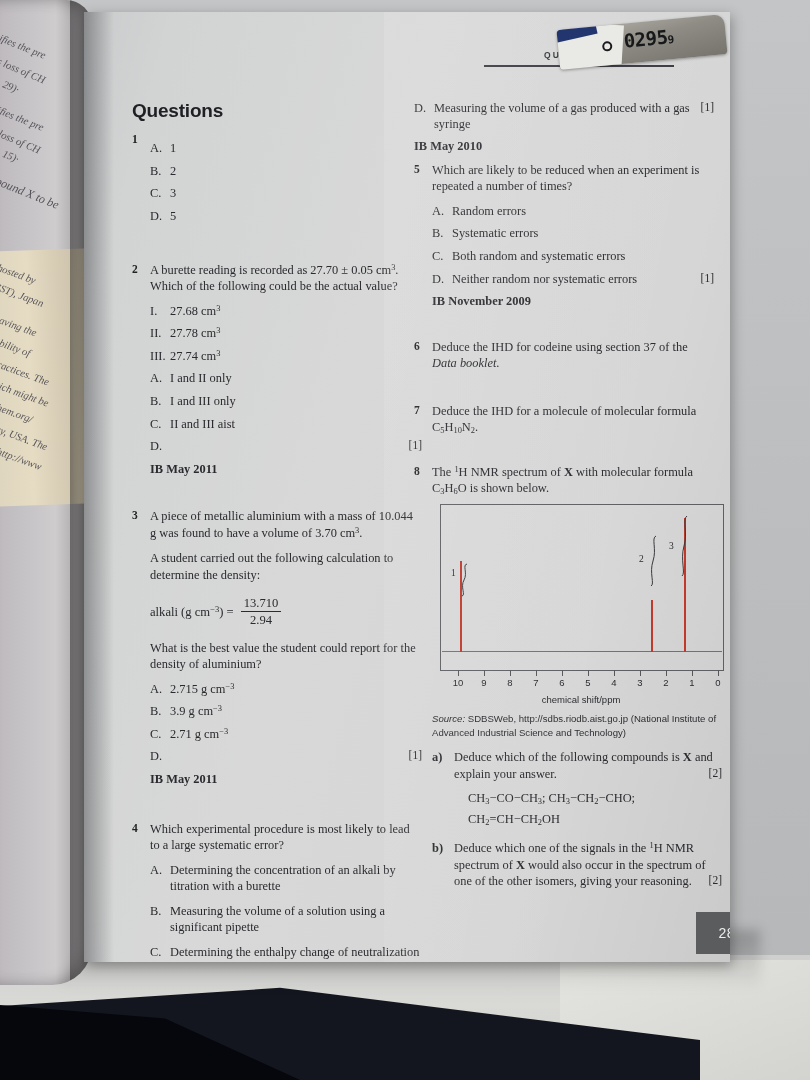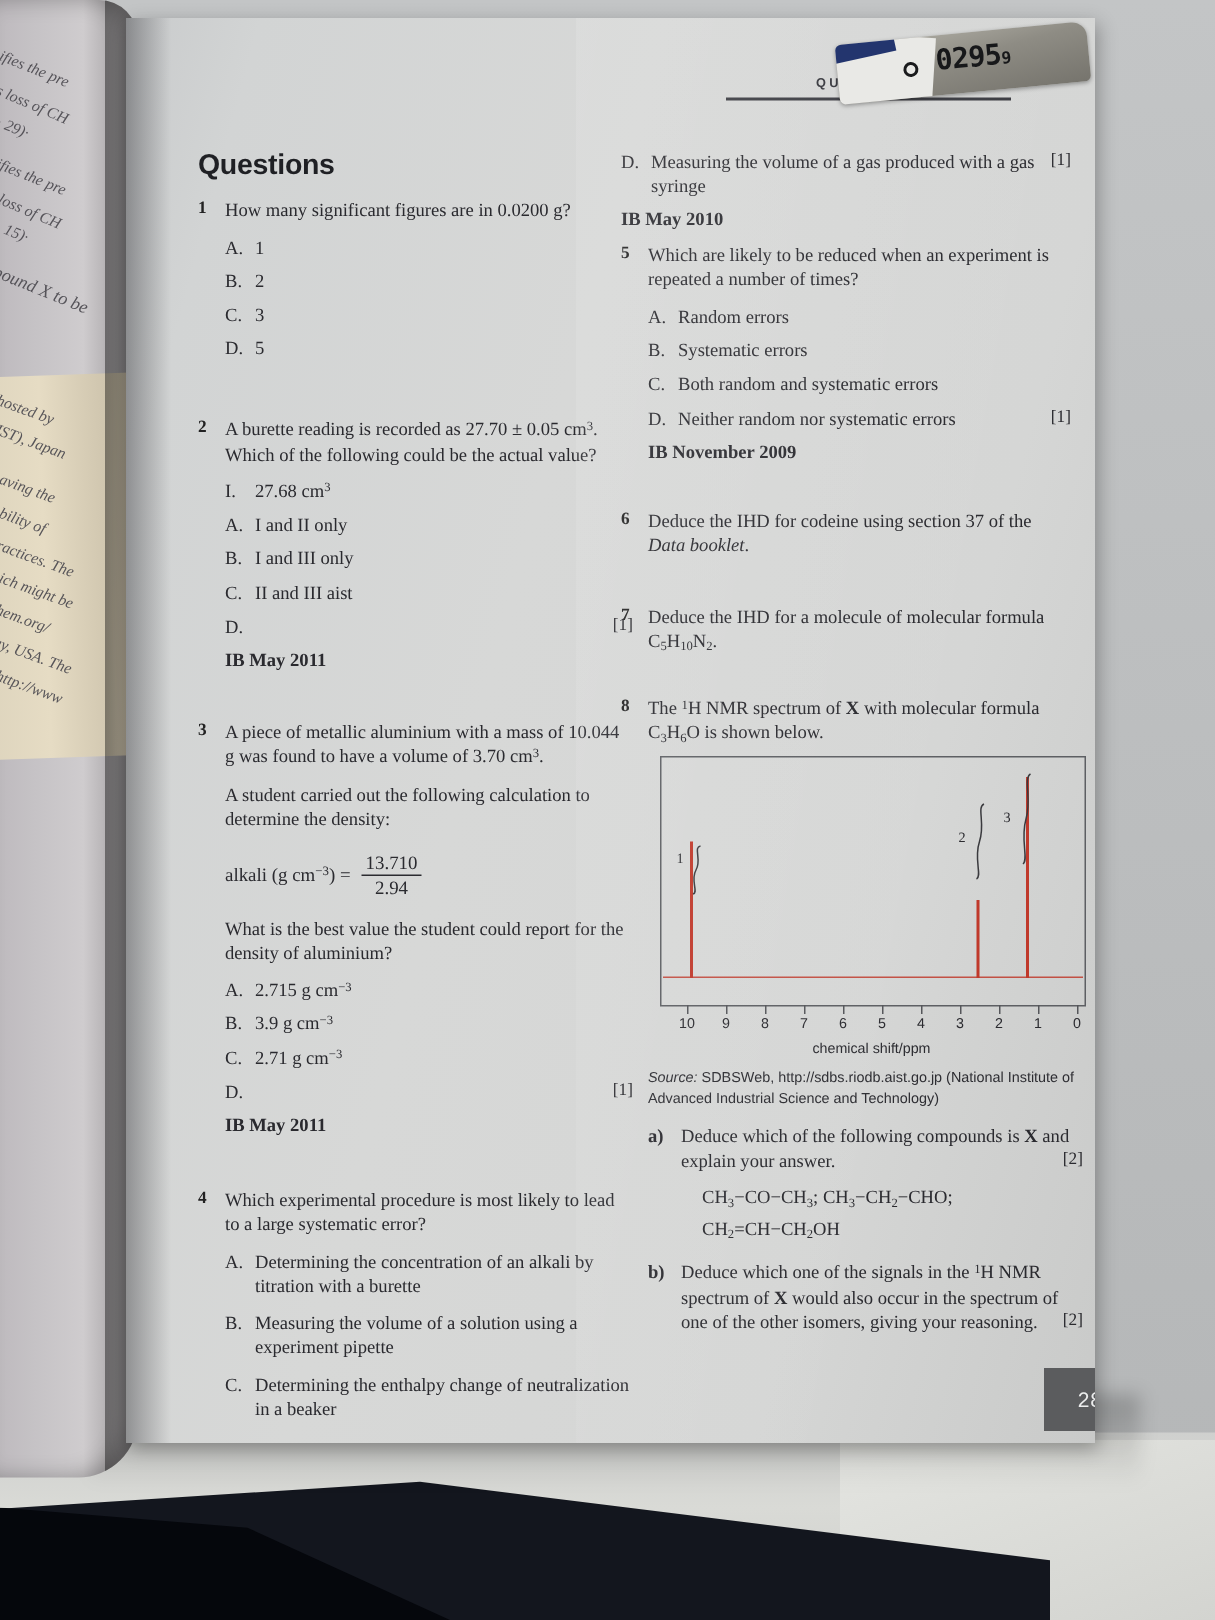--- a/index.html
+++ b/index.html
@@ -232,21 +232,20 @@
     <div class="rule"></div>
   </div>
 
   <div class="col col-left">
 
     <h1 class="qtitle">Questions</h1>
 
     <div class="q">
       <div class="num">1</div>
       <div class="body">
-        <div>How many significant figures are in 0.0200 g?</div>
         <div class="opts">
           <div class="opt">
               <span class="k">A.</span>
               <span class="t">1</span>
             </div>
           <div class="opt">
               <span class="k">B.</span>
               <span class="t">2</span>
             </div>
           <div class="opt">
@@ -266,20 +265,28 @@
     <div class="q" style="margin-top:12px;">
       <div class="num">2</div>
       <div class="body">
         <div>
           <span>A burette reading is recorded as 27.70 ± 0.05 cm</span><sup>3</sup><span>. Which of the following could be the actual value?</span>
         </div>
         <div class="opts">
           <div class="opt">
               <span class="k">I.</span>
               <span class="t"><span>27.68 cm</span><sup>3</sup></span>
+            </div>
+          <div class="opt">
+              <span class="k">II.</span>
+              <span class="t"><span>27.78 cm</span><sup>3</sup></span>
+            </div>
+          <div class="opt">
+              <span class="k">III.</span>
+              <span class="t"><span>27.74 cm</span><sup>3</sup></span>
             </div>
         </div>
         <div class="opts" style="margin-top:4px;">
           <div class="opt">
               <span class="k">A.</span>
               <span class="t">I and II only</span>
             </div>
           <div class="opt">
               <span class="k">B.</span>
               <span class="t">I and III only</span>
@@ -345,21 +352,21 @@
       <div class="num">4</div>
       <div class="body">
         <div>Which experimental procedure is most likely to lead to a large systematic error?</div>
         <div class="opts">
           <div class="opt" style="margin-bottom:9px;">
               <span class="k">A.</span>
               <span class="t">Determining the concentration of an alkali by titration with a burette</span>
             </div>
           <div class="opt" style="margin-bottom:9px;">
               <span class="k">B.</span>
-              <span class="t">Measuring the volume of a solution using a experiment pipette</span>
+              <span class="t">Measuring the volume of a solution using a significant pipette</span>
             </div>
           <div class="opt">
               <span class="k">C.</span>
               <span class="t">Determining the enthalpy change of neutralization in a beaker</span>
             </div>
         </div>
       </div>
     </div>
   </div>
 

